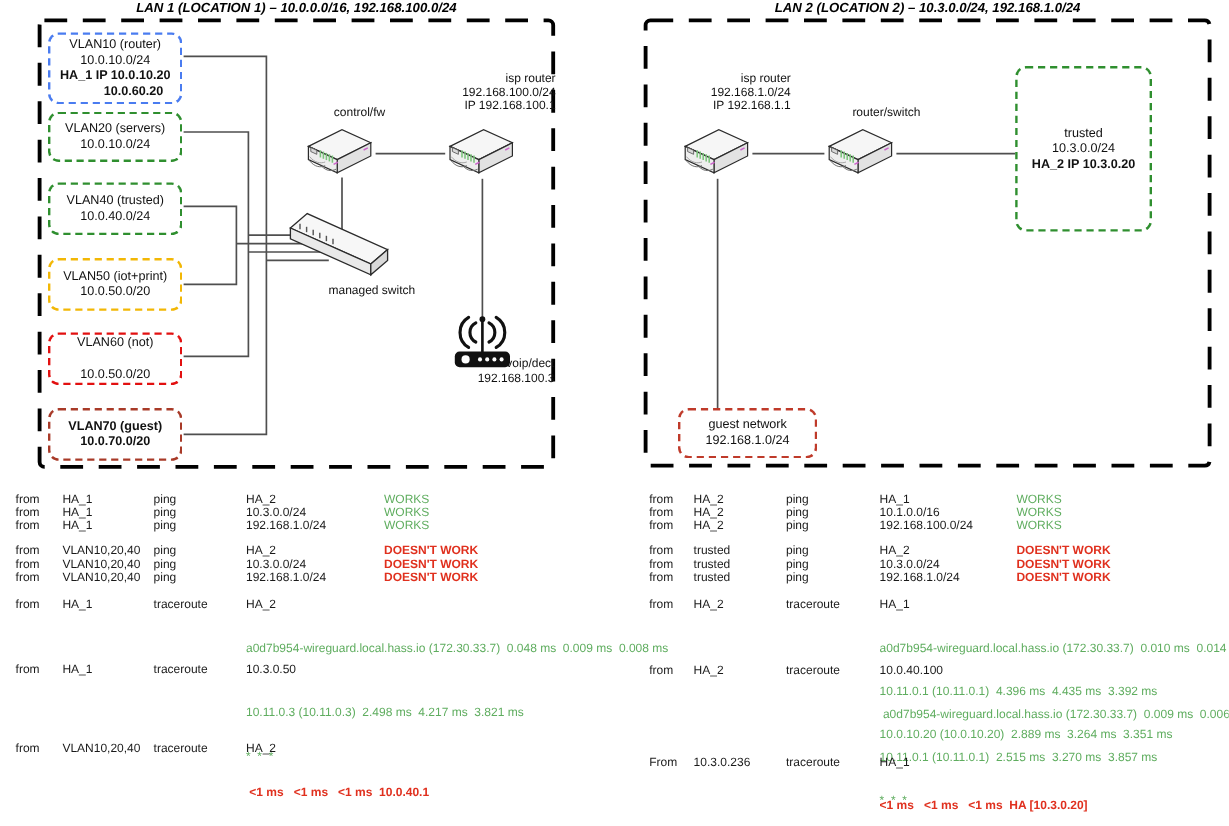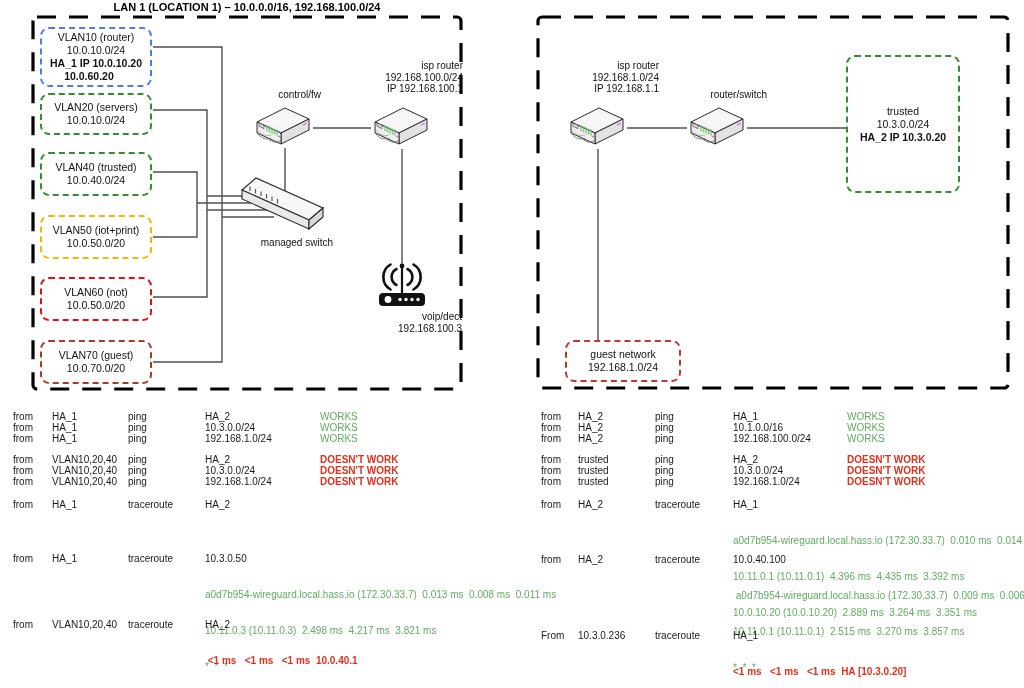--- a/index.html
+++ b/index.html
@@ -1,26 +1,26 @@
 <!DOCTYPE html>
 <html><head>
 <meta charset="utf-8">
 <style>
   html,body{margin:0;padding:0;background:#fff;}
   .page{position:relative;width:1024px;height:688px;background:#fff;overflow:hidden;
         font-family:"Liberation Sans",sans-serif;color:#1a1a1a;}
   svg{position:absolute;left:0;top:0;}
 
-  .lan-title{position:absolute;top:1px;font-size:11px;font-weight:bold;text-align:center;color:#000;}
+  .lan-title{position:absolute;top:1px;font-size:11px;font-weight:bold;text-align:center;color:#000;font-style:italic;}
 
   .vbox{position:absolute;width:108px;border:2px dashed #333;border-radius:9px;background:#fff;
         display:flex;flex-direction:column;justify-content:center;text-align:center;
         font-size:10.5px;line-height:13px;color:#111;}
   .b{font-weight:bold;}
-  .ralign{padding-right:14px;}
+  .ralign{text-align:right;padding-right:14px;}
 
   .dlabel{position:absolute;text-align:right;font-size:10px;line-height:11.5px;color:#111;}
 
   .prow{position:absolute;left:0;width:1024px;height:12px;font-size:10px;}
   .prow span{position:absolute;white-space:pre;top:0;}
   .L .c1{left:13px;}  .L .c2{left:52px;}  .L .c3{left:128px;} .L .c4{left:205px;} .L .c5{left:320px;}
   .R .c1{left:541px;} .R .c2{left:578px;} .R .c3{left:655px;} .R .c4{left:733px;} .R .c5{left:847px;}
   .hops{position:absolute;font-size:10px;line-height:12px;white-space:pre;}
   .ok{color:#5fad5f;}
   .okr{color:#5fad5f;}
@@ -106,56 +106,57 @@
       <rect x="379" y="293" width="46" height="13" rx="4" fill="#111"></rect>
       <circle cx="388" cy="299.5" r="3.4" fill="#fff"></circle>
       <circle cx="400" cy="299.5" r="1.7" fill="#fff"></circle>
       <circle cx="406" cy="299.5" r="1.7" fill="#fff"></circle>
       <circle cx="412" cy="299.5" r="1.7" fill="#fff"></circle>
       <circle cx="418" cy="299.5" r="1.7" fill="#fff"></circle>
     </g>
   </svg>
 
   <div class="lan-title" style="left:37px;width:420px;">LAN 1 (LOCATION 1) – 10.0.0.0/16, 192.168.100.0/24</div>
+  <div class="lan-title" style="left:538px;width:470px;">LAN 2 (LOCATION 2) – 10.3.0.0/24, 192.168.1.0/24</div>
 
   <div class="vbox" style="left:40px;top:27px;height:56px;border-color:#4a7cf0;">
     <div>VLAN10 (router)</div>
     <div>10.0.10.0/24</div>
     <div class="b">HA_1 IP 10.0.10.20</div>
     <div class="b ralign">10.0.60.20</div>
   </div>
   <div class="vbox" style="left:40px;top:93px;height:38px;border-color:#2f8f2f;">
     <div>VLAN20 (servers)</div>
     <div>10.0.10.0/24</div>
   </div>
   <div class="vbox" style="left:40px;top:152px;height:40px;border-color:#2f8f2f;">
     <div>VLAN40 (trusted)</div>
     <div>10.0.40.0/24</div>
   </div>
   <div class="vbox" style="left:40px;top:215px;height:40px;border-color:#f2b705;">
     <div>VLAN50 (iot+print)</div>
     <div>10.0.50.0/20</div>
   </div>
-  <div class="vbox" style="left:40px;top:277px;height:40px;border-color:#e21010;">
+  <div class="vbox" style="left:40px;top:277px;height:40px;border-color:#e21010;justify-content:space-between;">
     <div>VLAN60 (not)</div>
     <div>10.0.50.0/20</div>
   </div>
-  <div class="vbox" style="left:40px;top:340px;height:40px;border-color:#a83a28;">
+  <div class="vbox" style="left:40px;top:340px;height:40px;border-color:#a83a28;font-weight:bold;">
     <div>VLAN70 (guest)</div>
     <div>10.0.70.0/20</div>
   </div>
 
   <div class="dlabel" style="left:241px;top:89px;width:80px;">control/fw</div>
   <div class="dlabel" style="left:339px;top:60px;width:124px;">
     <div>isp router</div>
     <div>192.168.100.0/24</div>
     <div>IP 192.168.100.1</div>
   </div>
-  <div class="dlabel" style="left:233px;top:237px;width:100px;">managed switch</div>
-  <div class="dlabel" style="left:342px;top:311px;width:120px;">
+  <div class="dlabel" style="left:246px;top:237px;width:100px;">managed switch</div>
+  <div class="dlabel" style="left:342px;top:298px;width:120px;">
     <div>voip/dect</div>
     <div>192.168.100.3</div>
   </div>
 
   <div class="dlabel" style="left:535px;top:60px;width:124px;">
     <div>isp router</div>
     <div>192.168.1.0/24</div>
     <div>IP 192.168.1.1</div>
   </div>
   <div class="dlabel" style="left:667px;top:89px;width:100px;">router/switch</div>
@@ -213,30 +214,30 @@
     <span class="c5 bad">DOESN'T WORK</span>
   </div>
 
   <div class="prow L" style="top:499px;">
     <span class="c1">from</span>
     <span class="c2">HA_1</span>
     <span class="c3">traceroute</span>
     <span class="c4">HA_2</span>
   </div>
   <div class="hops ok" style="left:205px;top:511px;">
+    <div>a0d7b954-wireguard.local.hass.io (172.30.33.7)  0.048 ms  0.009 ms  0.008 ms</div>
   </div>
 
   <div class="prow L" style="top:553px;">
     <span class="c1">from</span>
     <span class="c2">HA_1</span>
     <span class="c3">traceroute</span>
     <span class="c4">10.3.0.50</span>
   </div>
   <div class="hops ok" style="left:205px;top:565px;">
-    <div>a0d7b954-wireguard.local.hass.io (172.30.33.7)  0.013 ms  0.008 ms  0.011 ms</div>
     <div>10.11.0.3 (10.11.0.3)  2.498 ms  4.217 ms  3.821 ms</div>
     <div>*  *  *</div>
     
   </div>
 
   <div class="prow L" style="top:619px;">
     <span class="c1">from</span>
     <span class="c2">VLAN10,20,40</span>
     <span class="c3">traceroute</span>
     <span class="c4">HA_2</span>

